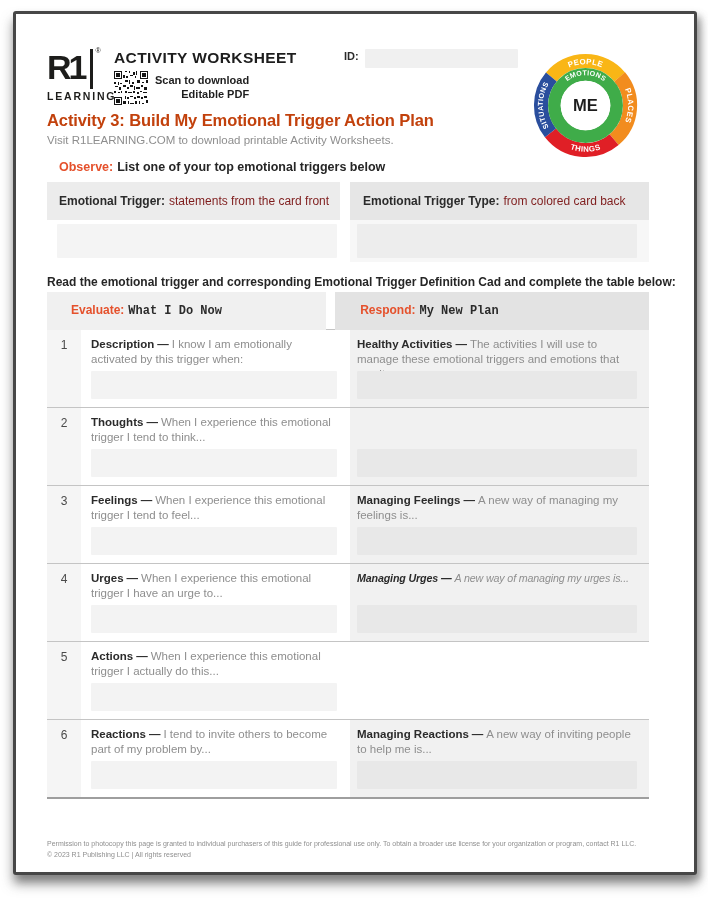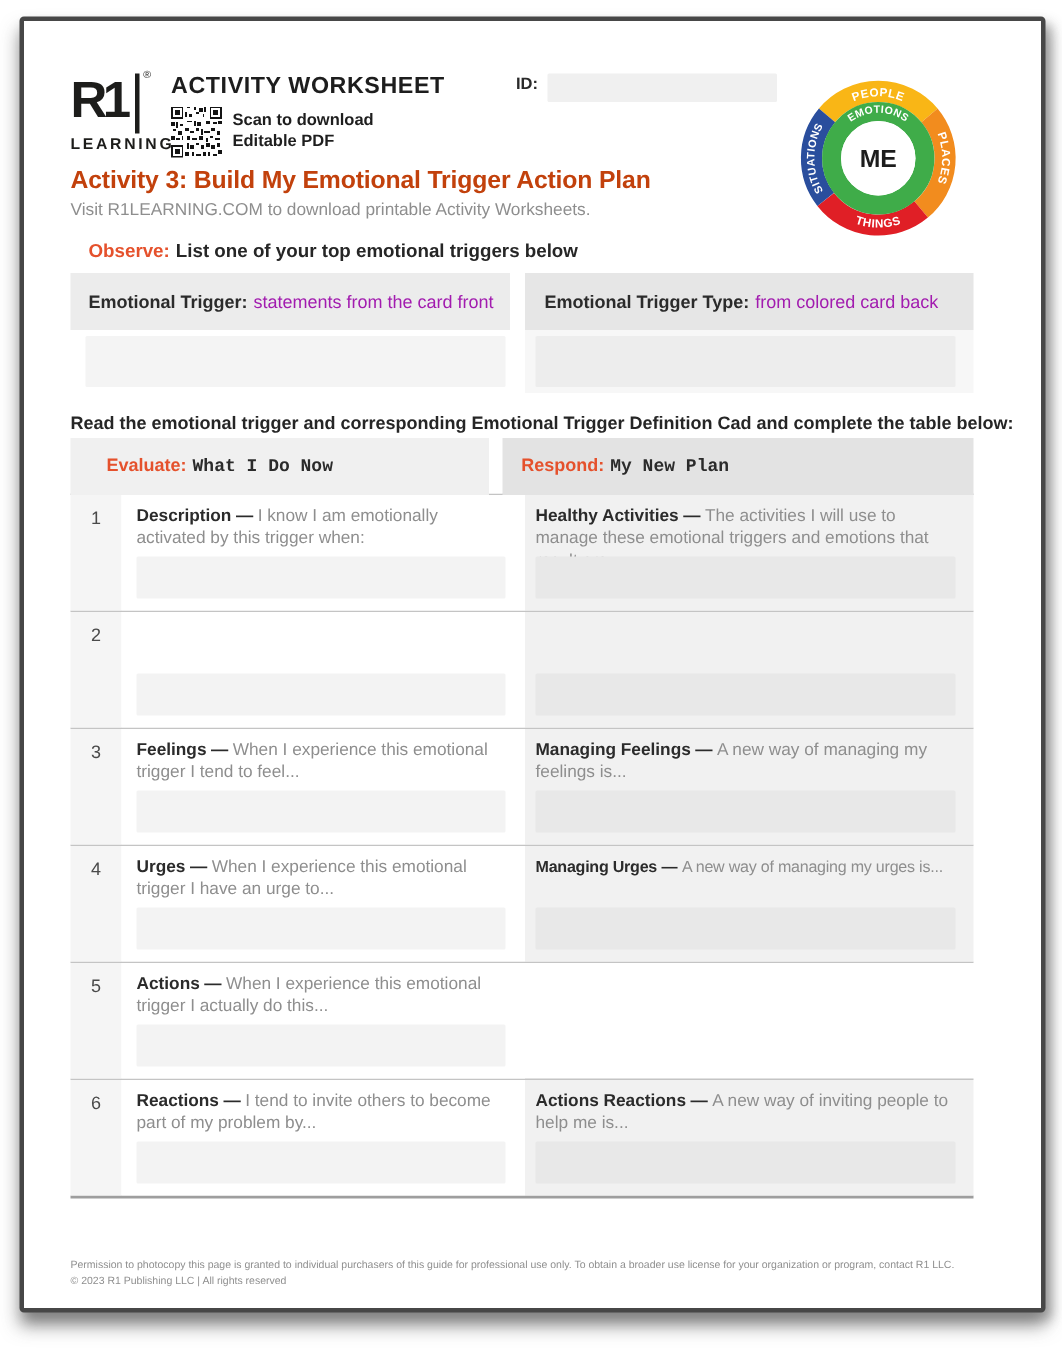--- a/index.html
+++ b/index.html
@@ -13,75 +13,75 @@
   .abs { position:absolute; }
 
   
   .r1mark { left:31px; top:33px; display:flex; align-items:flex-start; color:#1d1d1b; }
   .r1mark .glyph { font-size:34px; font-weight:900; letter-spacing:-3px; line-height:40px; }
   .r1mark .bar { width:3px; height:40px; background:#1d1d1b; margin-left:6px; margin-top:2px; }
   .r1mark .reg { font-size:7px; margin-left:2px; margin-top:0; }
   .r1sub { left:31px; top:76px; font-size:10.5px; font-weight:800; letter-spacing:1.8px; color:#1d1d1b; }
   .aw-title { left:98px; top:35px; font-size:15.5px; font-weight:800; letter-spacing:.4px; color:#1d1d1d; }
   .qr { left:98px; top:57px; width:34px; height:34px; }
-  .qr-caption { left:139px; top:60px; font-size:11px; font-weight:600; color:#1e1e1e; line-height:13.5px; }
+  .qr-caption { left:139px; top:60px; font-size:11px; font-weight:600; color:#1e1e1e; line-height:13.5px;text-align:right; }
   .id-label { left:328px; top:36px; font-size:11px; font-weight:700; color:#2a2a2a; }
   .id-box { left:349px; top:35px; width:153px; height:19px; background:#f0f0f0; border-radius:1px; }
   .wheel { left:516px; top:38px; width:107px; height:107px; }
 
   
   .act-title { left:31px; top:97px; font-size:16.5px; font-weight:800; letter-spacing:-.1px; color:#c2410c; }
   .act-sub  { left:31px; top:120px; font-size:11.5px; color:#8e8e8e; }
   .observe  { left:31px; top:146px; font-size:12.5px; font-weight:700; color:#262626; }
   .accent   { color:#e5512c;margin-left:12px; }
   .observe .txt { margin-left:4px; }
 
   
   .t1 { left:31px; top:168px; width:602px; height:80px; }
   .t1 .hrow { position:absolute; top:0; left:0; width:602px; height:38px; display:flex; }
   .hcell { height:38px; line-height:38px; font-size:12px; white-space:nowrap; overflow:hidden; }
   .hcell .lbl { font-weight:700; color:#2b2b2b; }
-  .hcell .hint { color:#a21caf; margin-left:4px; font-weight:400; }
+  .hcell .hint { color:#7f1d1d; margin-left:4px; font-weight:400; }
   .t1 .hcell.l { width:293px; background:#ececec; padding-left:12px; }
   .t1 .gapcol { width:10px; }
   .t1 .hcell.r { width:299px; background:#e6e6e6; padding-left:13px; }
   .t1 .brow { position:absolute; top:38px; left:0; width:602px; height:42px; display:flex; }
   .t1 .bcell.l { width:293px; background:#ffffff; position:relative; }
   .t1 .bcell.r { width:299px; background:#f7f7f7; position:relative; }
   .t1 .inputbox { position:absolute; top:4px; height:34px; border-radius:1px; }
   .t1 .bcell.l .inputbox { left:10px; width:280px; background:#f4f4f4; }
   .t1 .bcell.r .inputbox { left:7px; width:280px; background:#ededed; }
 
   .instruction { left:31px; top:261px; font-size:12px; font-weight:700; color:#262626; }
 
   
   .t2 { left:31px; top:278px; width:602px; border-bottom:2px solid #9e9e9e; }
   .t2 .hrow { width:602px; height:37px; display:flex; }
   .t2 .hcell.l { width:293px; background:#f0f0f0; padding-left:12px; line-height:37px; }
   .t2 .gapcol { width:10px; background:#fff; }
-  .t2 .hcell.r { width:330px; background:#e3e3e3; line-height:37px; }
+  .t2 .hcell.r { width:330px; background:#e3e3e3; padding-left:13px; line-height:37px; }
   .t2 .hcell .lbl2 { font-weight:700; color:#2b2b2b; margin-left:4px;font-family:Liberation Mono, monospace; }
   .t2 .hcell .acc { font-weight:700; }
 
   .row { width:602px; height:78px; display:flex; border-top:1.5px solid #c4c4c4; }
   .row .numcol { width:34px; background:#f5f5f5; text-align:center; padding-top:8px;
                  font-size:12px; color:#4a4a4a; }
   .row .lcell { width:259px; background:#fff; position:relative; padding:7px 4px 0 10px; }
   .row .gapcol { width:10px; background:#fff; }
   .row .rcell { width:299px; background:#f1f1f1; position:relative; padding:7px 8px 0 7px; }
   .celltext { font-size:11.5px; line-height:15px; }
   .celltext .lbl { font-weight:700; color:#2b2b2b; }
   .celltext .dash { color:#2b2b2b; font-weight:700; margin:0 3px; }
   .rcell .celltext .dash { font-weight:700; }
   .celltext .hint { color:#8e8e8e; }
   .rcell .celltext .hint { color:#8e8e8e; }
   .row .inputbox { position:absolute; top:41px; height:28px; border-radius:1px; }
   .row .lcell .inputbox { left:10px; width:246px; background:#f3f3f3; }
   .row .rcell .inputbox { left:7px; width:280px; background:#e8e8e8; }
-  .row.fit-right .rcell .celltext { font-size:10.7px; letter-spacing:-.15px; }
+  .row.fit-right .rcell .celltext { font-size:10.7px; letter-spacing:-.15px;font-style:italic; }
 
   
   .footer { left:31px; top:824px; font-size:7px; line-height:11px; color:#8f8f8f; width:620px; }
 </style>
 </head>
 <body>
 
 <div class="page">
 
   <div class="abs r1mark">
@@ -245,20 +245,21 @@
       <div class="gapcol"></div>
       <div class="rcell">
         <div class="celltext"><span class="lbl">Healthy Activities</span><span class="dash">—</span><span class="hint">The activities I will use to manage these emotional triggers and emotions that result are:</span></div>
         <div class="inputbox"></div>
       </div>
     </div>
 
     <div class="row">
       <div class="numcol">2</div>
       <div class="lcell">
+        <div class="celltext"><span class="lbl">Thoughts</span><span class="dash">—</span><span class="hint">When I experience this emotional trigger I tend to think...</span></div>
         <div class="inputbox"></div>
       </div>
       <div class="gapcol"></div>
       <div class="rcell">
         <div class="inputbox"></div>
       </div>
     </div>
 
     <div class="row">
       <div class="numcol">3</div>
@@ -296,21 +297,21 @@
     </div>
 
     <div class="row">
       <div class="numcol">6</div>
       <div class="lcell">
         <div class="celltext"><span class="lbl">Reactions</span><span class="dash">—</span><span class="hint">I tend to invite others to become part of my problem by...</span></div>
         <div class="inputbox"></div>
       </div>
       <div class="gapcol"></div>
       <div class="rcell">
-        <div class="celltext"><span class="lbl">Actions Reactions</span><span class="dash">—</span><span class="hint">A new way of inviting people to help me is...</span></div>
+        <div class="celltext"><span class="lbl">Managing Reactions</span><span class="dash">—</span><span class="hint">A new way of inviting people to help me is...</span></div>
         <div class="inputbox"></div>
       </div>
     </div>
   </div>
 
   <div class="abs footer">
     <div>Permission to photocopy this page is granted to individual purchasers of this guide for professional use only. To obtain a broader use license for your organization or program, contact R1 LLC.</div>
     <div>© 2023 R1 Publishing LLC | All rights reserved</div>
   </div>
 

